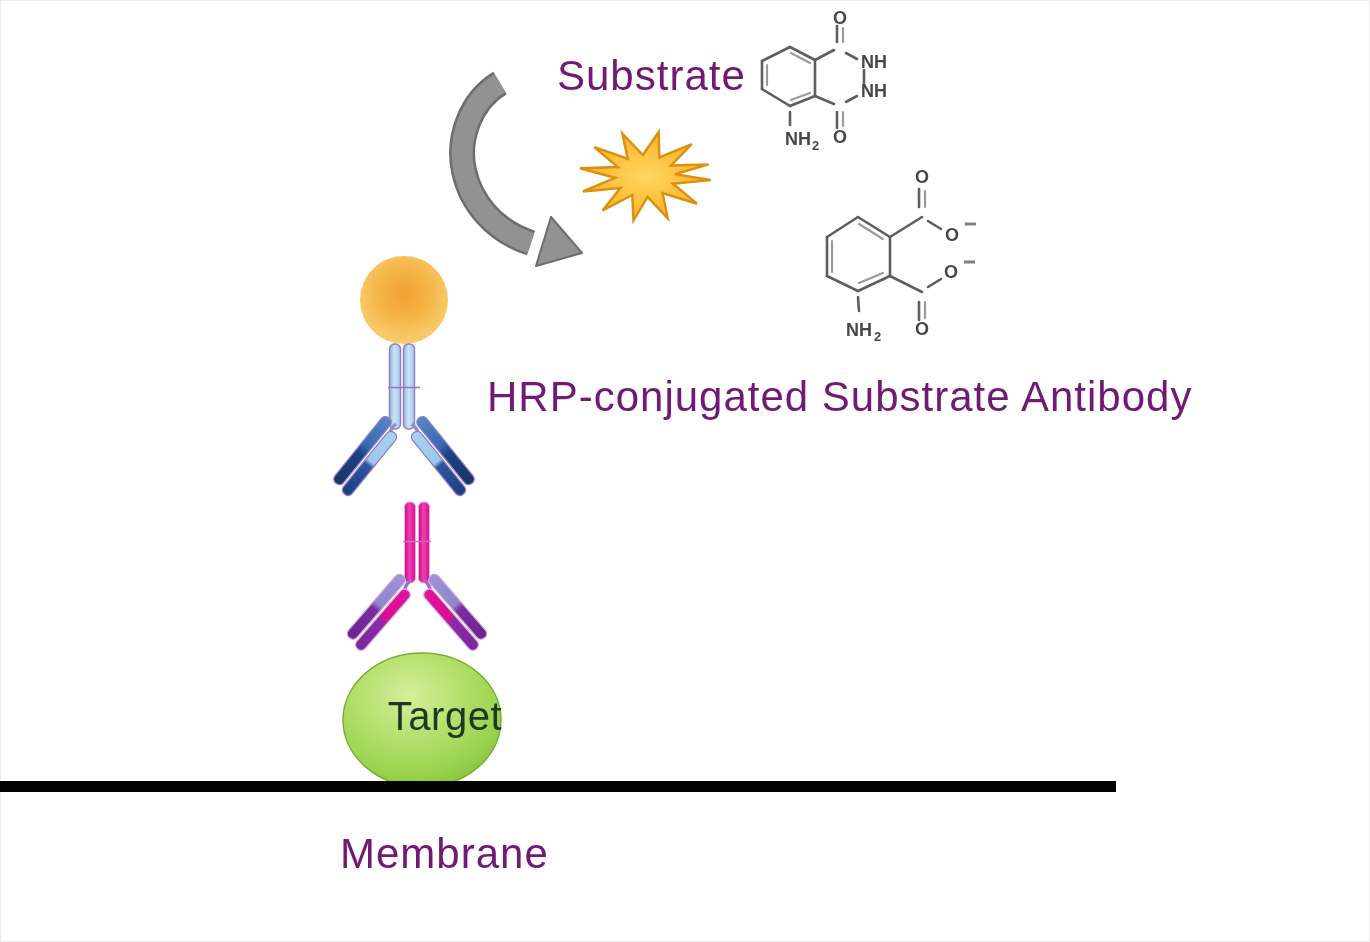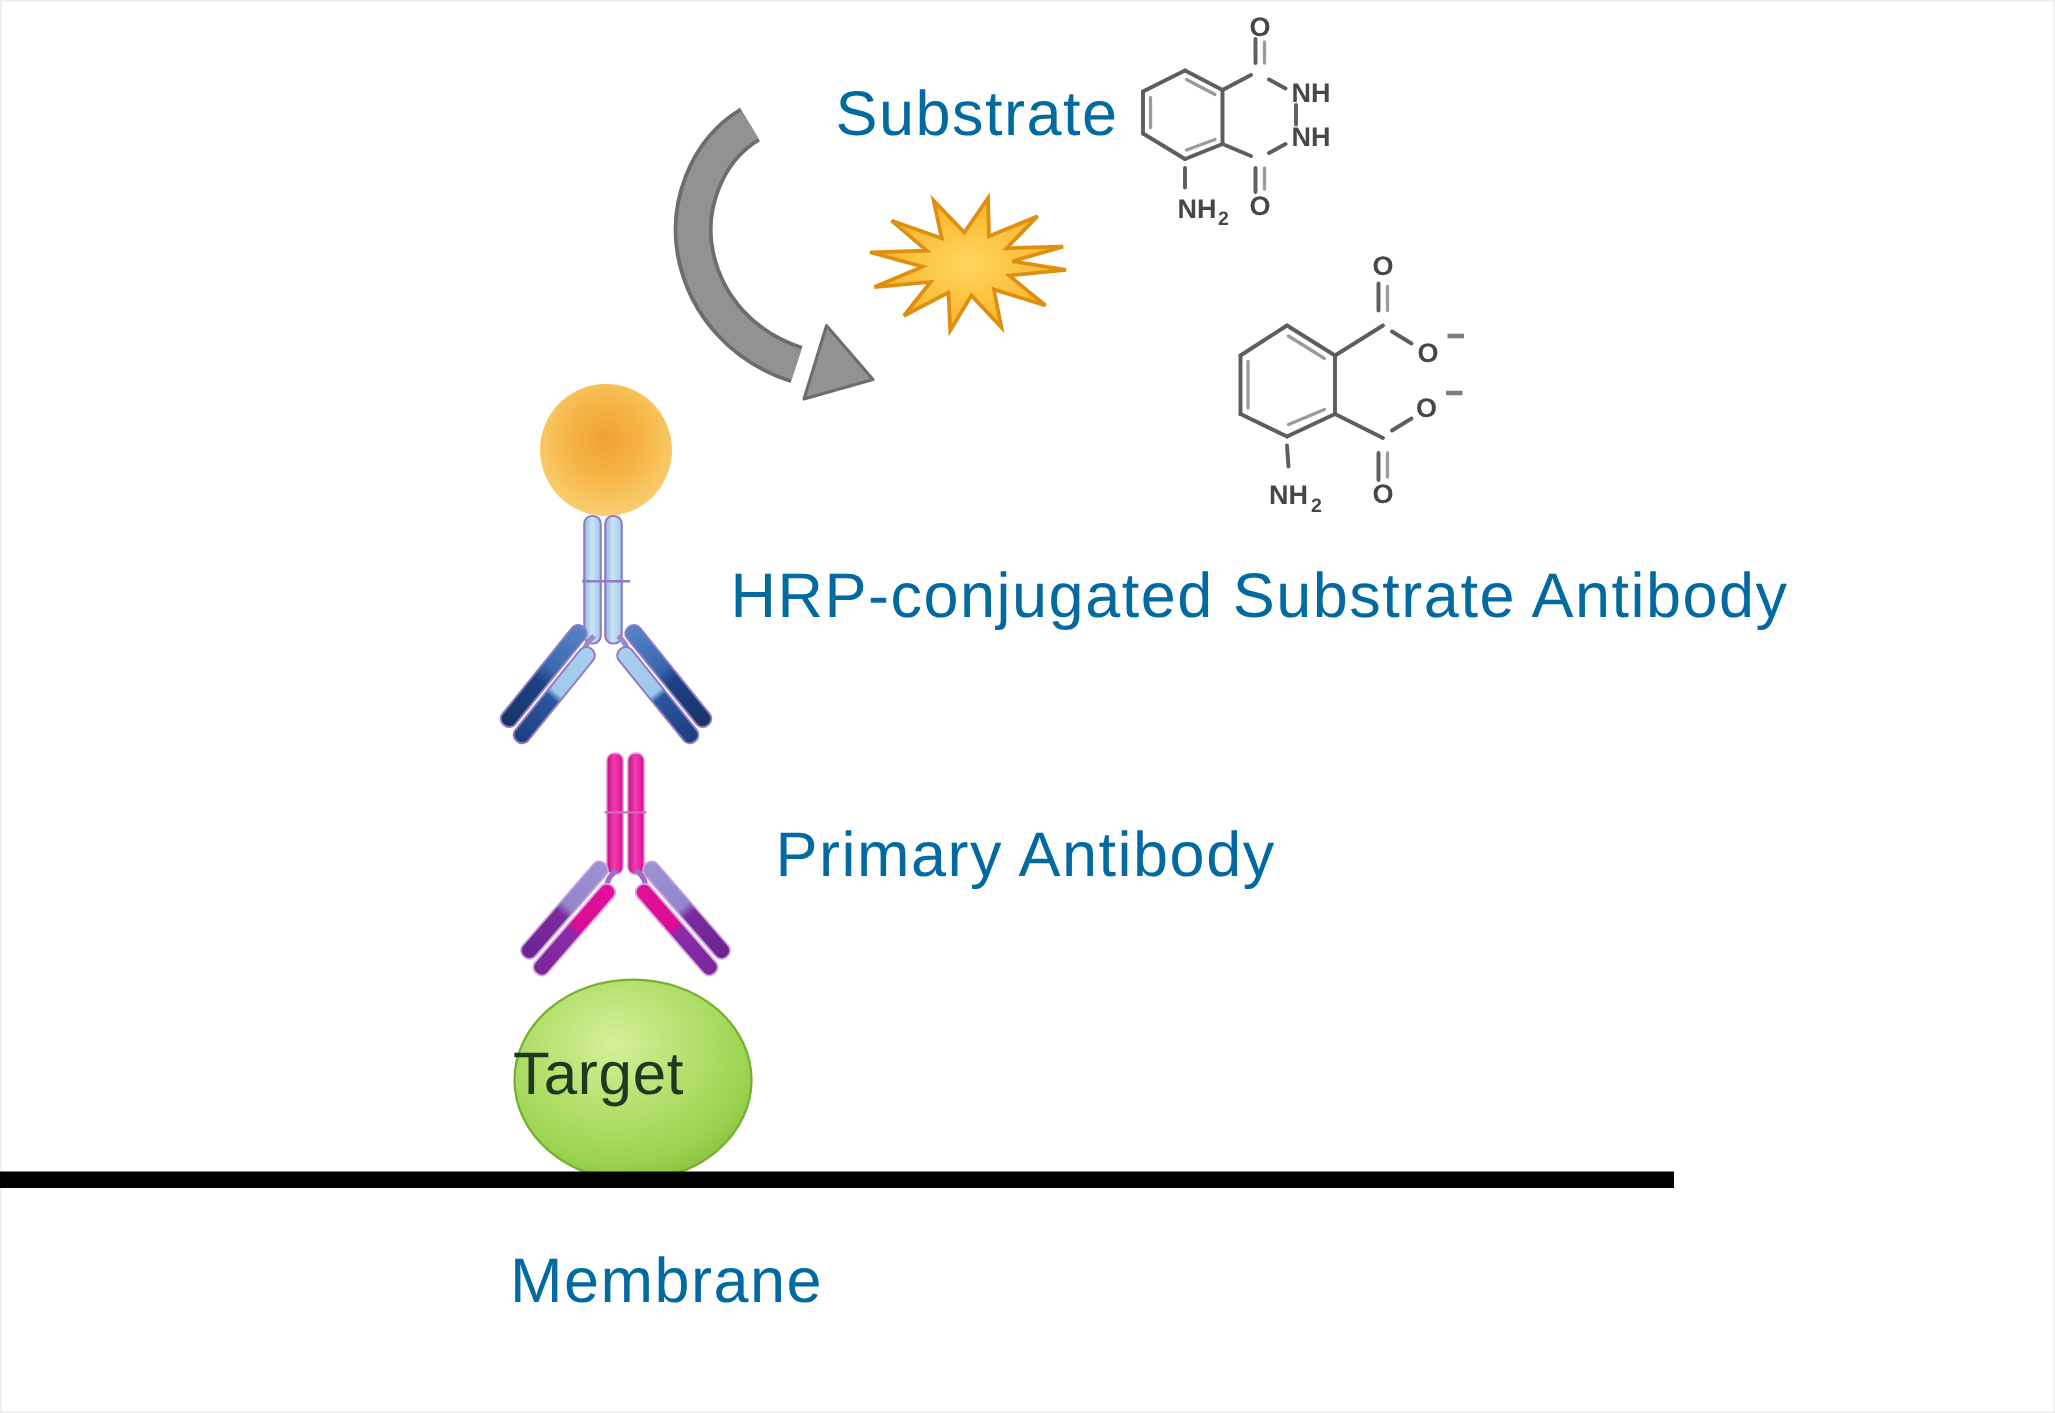--- a/index.html
+++ b/index.html
@@ -3,30 +3,30 @@
 <meta charset="utf-8">
 <style>
   html,body { margin:0; padding:0; background:#ffffff; }
   .canvas {
     position:relative; width:1370px; height:942px; background:#ffffff;
     overflow:hidden; font-family:"Liberation Sans", sans-serif;
     box-shadow: inset 0 0 0 1px #ececec;
   }
   svg.art { position:absolute; left:0; top:0; }
   .lbl {
-    position:absolute; font-size:42px; font-weight:300; color:#0369a1;
+    position:absolute; font-size:42px; font-weight:300; color:#701a75;
     letter-spacing:1px; white-space:nowrap; line-height:1.1;
   }
   #substrate-label { left:557px; top:53px; }
   #product-label   { left:627px; top:251px; }
   #hrp-label       { left:487px; top:374px; }
   #primary-label   { left:517px; top:547px; }
   #membrane-label  { left:340px; top:831px; }
   #target-label {
-    left:342px; top:694px; width:160px; text-align:left;
+    left:342px; top:694px; width:160px; text-align:right;
     font-size:40px; letter-spacing:0.5px; color:#1b3a20;
   }
   .membrane {
     position:absolute; left:0; top:781px; width:1116px; height:11px;
     background:#020202;
   }
   .atom { font-family:"Liberation Sans",sans-serif; font-weight:bold; font-size:18px; fill:#474747; }
   .atom-sub { font-family:"Liberation Sans",sans-serif; font-weight:bold; font-size:13px; fill:#474747; }
   .bond { stroke:#5e5e5e; stroke-width:2.6; stroke-linecap:round; }
   .bond2 { stroke:#9b9b9b; stroke-width:2.2; stroke-linecap:round; }
@@ -201,17 +201,16 @@
         <rect x="3.5" y="-3" width="11" height="82" rx="5" fill="url(#armPurpleOuter)" stroke="#c9a0dd" stroke-width="1.2"></rect>
         <rect x="-10" y="5" width="11" height="77" rx="5" fill="url(#armMagentaInner)" stroke="#d9a8e2" stroke-width="1.2"></rect>
       </g>
     </g>
   </svg>
 
   <div class="membrane"></div>
 
   <div class="lbl" id="substrate-label">Substrate</div>
   <div class="lbl" id="hrp-label">HRP-conjugated Substrate Antibody</div>
-  <div class="lbl" id="primary-label">Primary Antibody</div>
   <div class="lbl" id="target-label">Target</div>
   <div class="lbl" id="membrane-label">Membrane</div>
 
 </div>
 
 </body></html>

